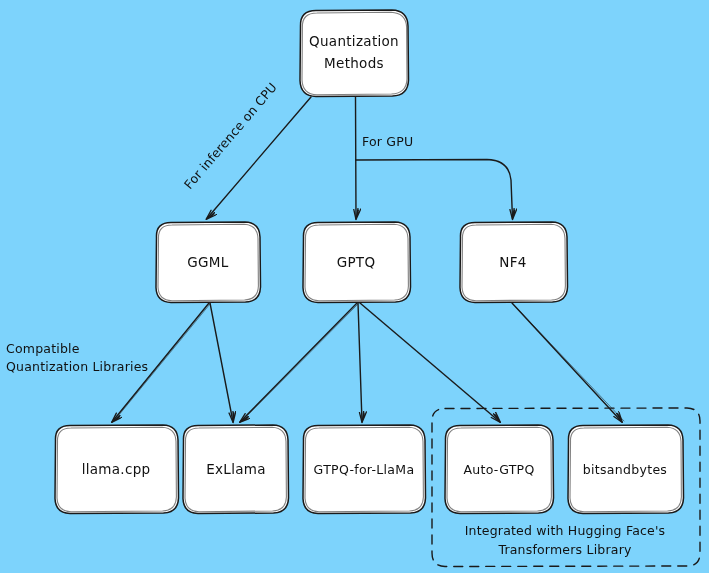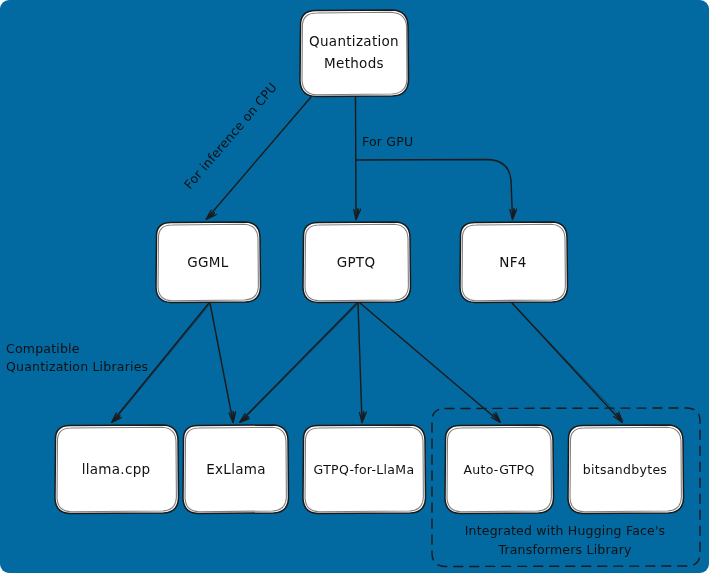--- a/index.html
+++ b/index.html
@@ -10,22 +10,21 @@
   body {
     width: 709px;
     height: 573px;
     overflow: hidden;
     font-family: "DejaVu Sans", sans-serif;
   }
   #diagram-root {
     position: relative;
     width: 709px;
     height: 573px;
-    background: #0369a1;
-    border-radius: 9px;
+    background: #7dd3fc;
   }
   svg#diagram-svg {
     display: block;
     width: 709px;
     height: 573px;
   }
   .node-shape {
     fill: #ffffff;
     stroke: #1a1a1a;
     stroke-width: 1.5;

